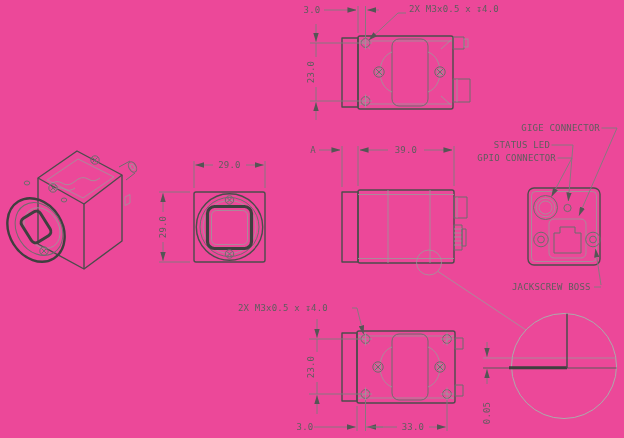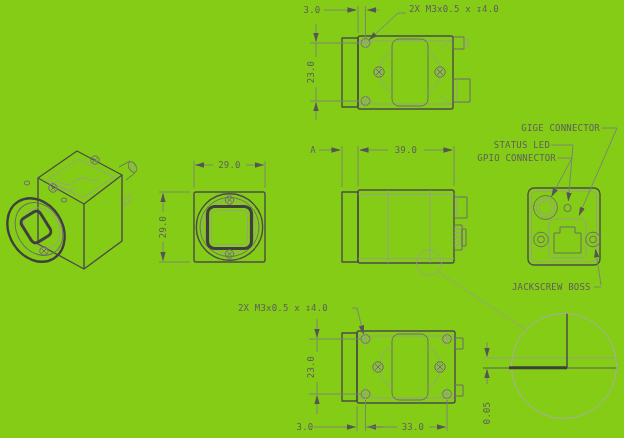--- a/index.html
+++ b/index.html
@@ -1,16 +1,16 @@
 <!DOCTYPE html>
 <html><head>
 <meta charset="utf-8">
 <style>
   html,body{margin:0;padding:0;background:#fff;}
-  .stage{position:relative;width:624px;height:438px;background:#84cc16;overflow:hidden;}
+  .stage{position:relative;width:624px;height:438px;background:#ec4899;overflow:hidden;}
   svg{display:block;}
   text{font-family:"DejaVu Sans Mono","DejaVu Sans",monospace;font-size:9px;fill:#5e5e5e;letter-spacing:0.2px;}
   .ln{stroke:#4c4c4c;stroke-width:1.4;fill:none;stroke-linejoin:round;}
   .ln2{stroke:#6d6d6d;stroke-width:1;fill:none;stroke-linejoin:round;}
   .thin{stroke:#9a9a9a;stroke-width:0.8;fill:none;}
   .dim{stroke:#7d7d7d;stroke-width:0.9;fill:none;}
   .wht{fill:#ffffff;}
   .thick{stroke:#3f3f3f;fill:none;}
 </style>
 </head>

